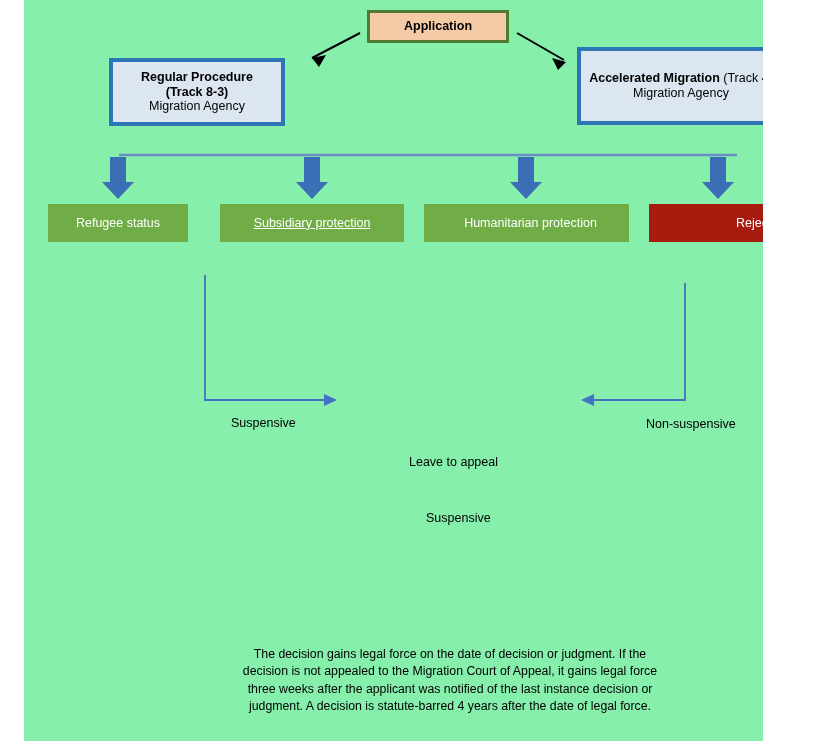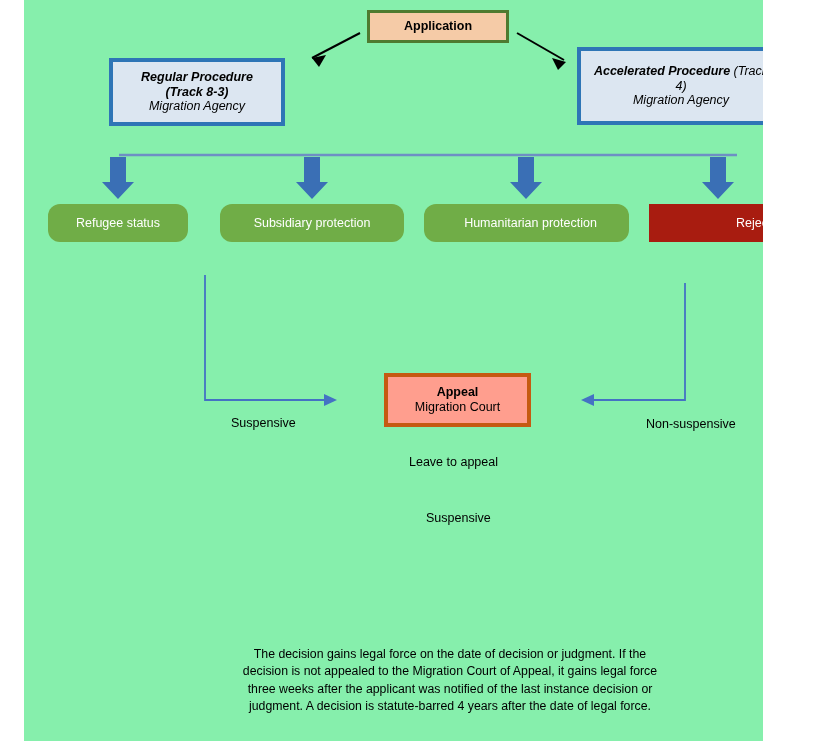--- a/index.html
+++ b/index.html
@@ -42,45 +42,44 @@
     font-size: 12.5px;
     color: #000000;
   }
   
   .proc {
     background: #DCE6F1;
     border: 4px solid #2E75B6;
     font-size: 12.5px;
     color: #000000;
     padding: 0 7px;
-    font-style: italic;
   }
   #regular-procedure {
     left: 85px;
     top: 58px;
     width: 176px;
     height: 68px;
   }
   #accelerated-procedure {
     left: 553px;
     top: 47px;
     width: 208px;
     height: 78px;
   }
   
   .outcome {
     font-size: 12.5px;
     color: #ffffff;
     height: 38px;
     border: none;
   }
-  .outcome.grant { background: #70AD47; border-radius: 12px; }
+  .outcome.grant { background: #70AD47; }
   .outcome.deny  { background: #A81C10; }
   #outcome-refugee       { left: 24px;  top: 204px; width: 140px; }
-  #outcome-subsidiary    { left: 196px; top: 204px; width: 184px; }
+  #outcome-subsidiary    { left: 196px; top: 204px; width: 184px; text-decoration: underline; }
   #outcome-humanitarian  { left: 400px; top: 204px; width: 205px; padding-left: 8px; }
   #outcome-rejection     { left: 625px; top: 204px; width: 178px; padding-left: 48px; }
   
   .appeal {
     background: #FF9E8E;
     border: 4px solid #C55A11;
     font-size: 12.5px;
     color: #000000;
   }
   #appeal-box {
@@ -175,44 +174,38 @@
   <div class="node proc" id="regular-procedure">
     <div>
       <span class="ttl">Regular Procedure</span><br>
       <span class="ttl">(Track 8-3)</span><br>
       <span>Migration Agency</span>
     </div>
   </div>
 
   <div class="node proc" id="accelerated-procedure">
     <div>
-      <span class="ttl">Accelerated Procedure</span><span> (Track 4)</span><br>
+      <span class="ttl">Accelerated Migration</span><span> (Track 4)</span><br>
       <span>Migration Agency</span>
     </div>
   </div>
 
   <div class="node outcome grant" id="outcome-refugee">
     <span>Refugee status</span>
   </div>
   <div class="node outcome grant" id="outcome-subsidiary">
     <span>Subsidiary protection</span>
   </div>
   <div class="node outcome grant" id="outcome-humanitarian">
     <span>Humanitarian protection</span>
   </div>
   <div class="node outcome deny" id="outcome-rejection">
     <span>Rejection</span>
   </div>
 
-  <div class="node appeal" id="appeal-box">
-    <div>
-      <span class="ttl">Appeal</span><br>
-      <span>Migration Court</span>
-    </div>
-  </div>
 
 
   <div class="label" id="label-suspensive-left">Suspensive</div>
   <div class="label" id="label-non-suspensive">Non-suspensive</div>
   <div class="label" id="label-leave-to-appeal">Leave to appeal</div>
   <div class="label" id="label-suspensive-mid">Suspensive</div>
 
   <div id="footnote">The decision gains legal force on the date of decision or judgment. If the decision is not appealed to the Migration Court of Appeal, it gains legal force three weeks after the applicant was notified of the last instance decision or judgment. A decision is statute-barred 4 years after the date of legal force.</div>
 
 </div>

